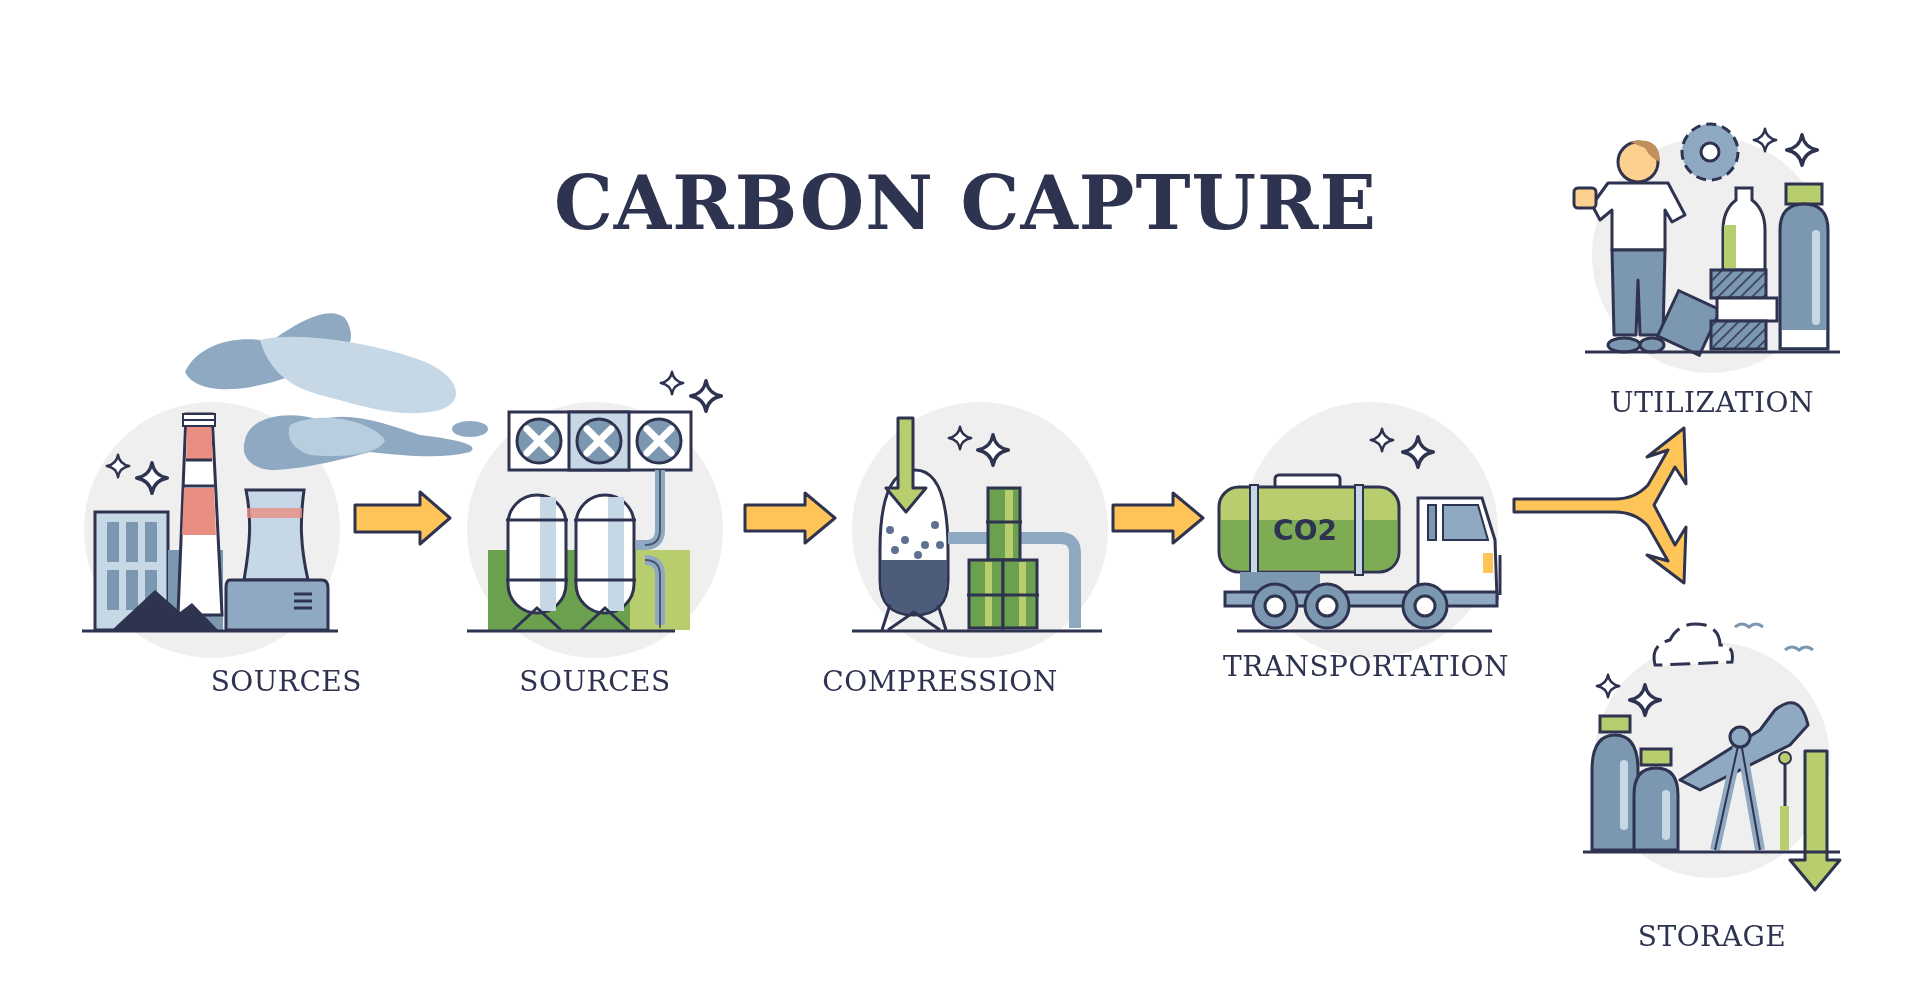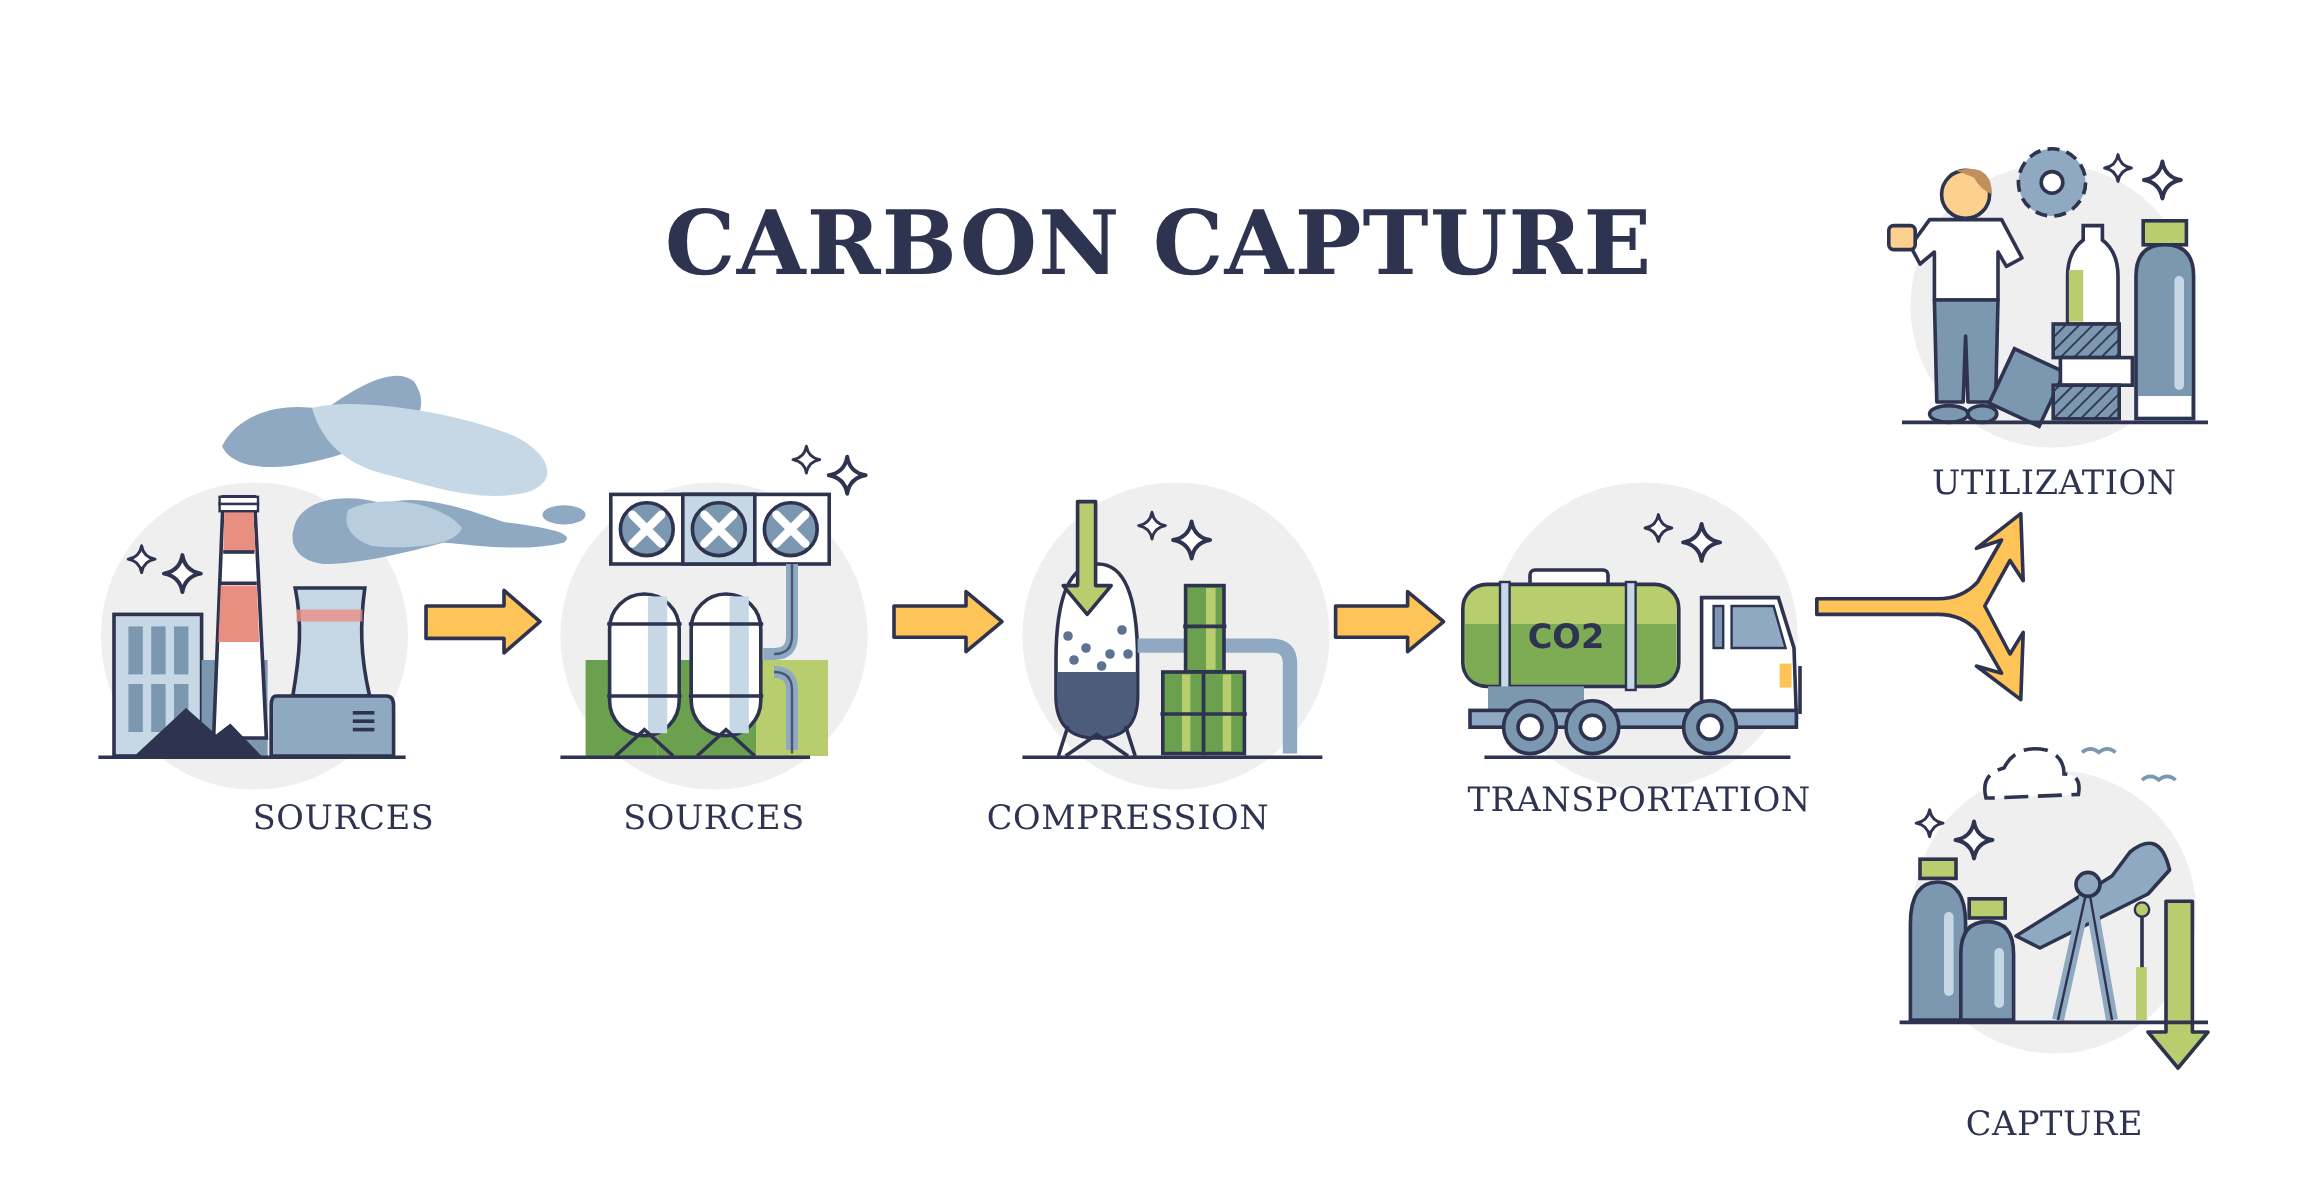--- a/index.html
+++ b/index.html
@@ -236,13 +236,13 @@
     <use href="#sparkle" transform="translate(1608,686) scale(0.8)"></use>
     <use href="#sparkle" transform="translate(1645,700) scale(1.1)"></use>
   </g>
 </svg>
 
 <div class="label" style="left:62px;top:665px;text-align:right;">SOURCES</div>
 <div class="label" style="left:445px;top:665px;">SOURCES</div>
 <div class="label" style="left:790px;top:665px;">COMPRESSION</div>
 <div class="label" style="left:1216px;top:650px;">TRANSPORTATION</div>
 <div class="label" style="left:1562px;top:386px;">UTILIZATION</div>
-<div class="label" style="left:1562px;top:920px;">CAPTURE</div>
+<div class="label" style="left:1562px;top:920px;">STORAGE</div>
 
 </body></html>

